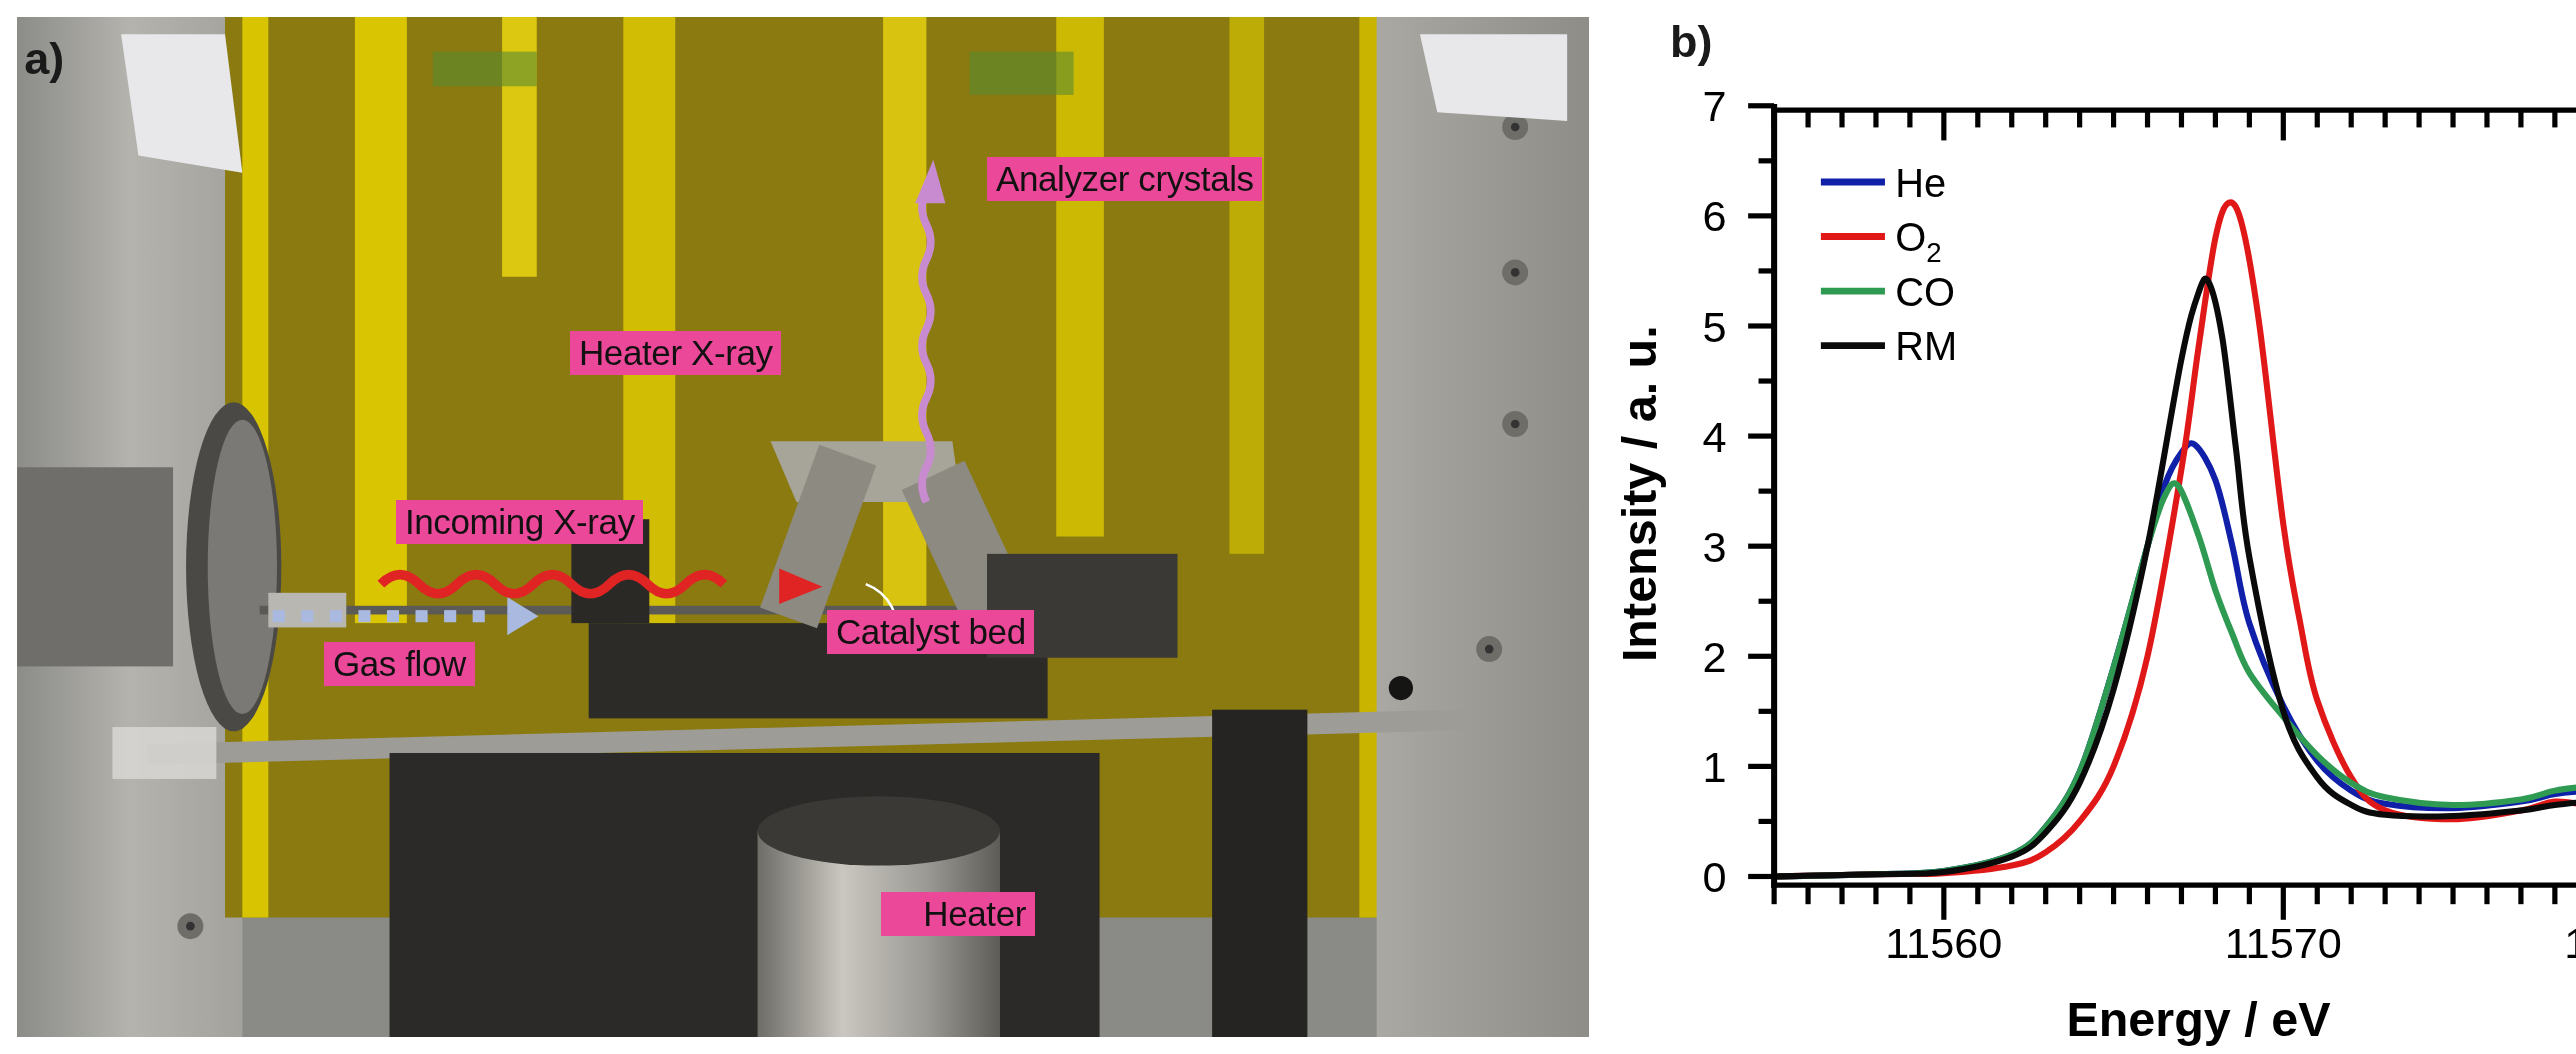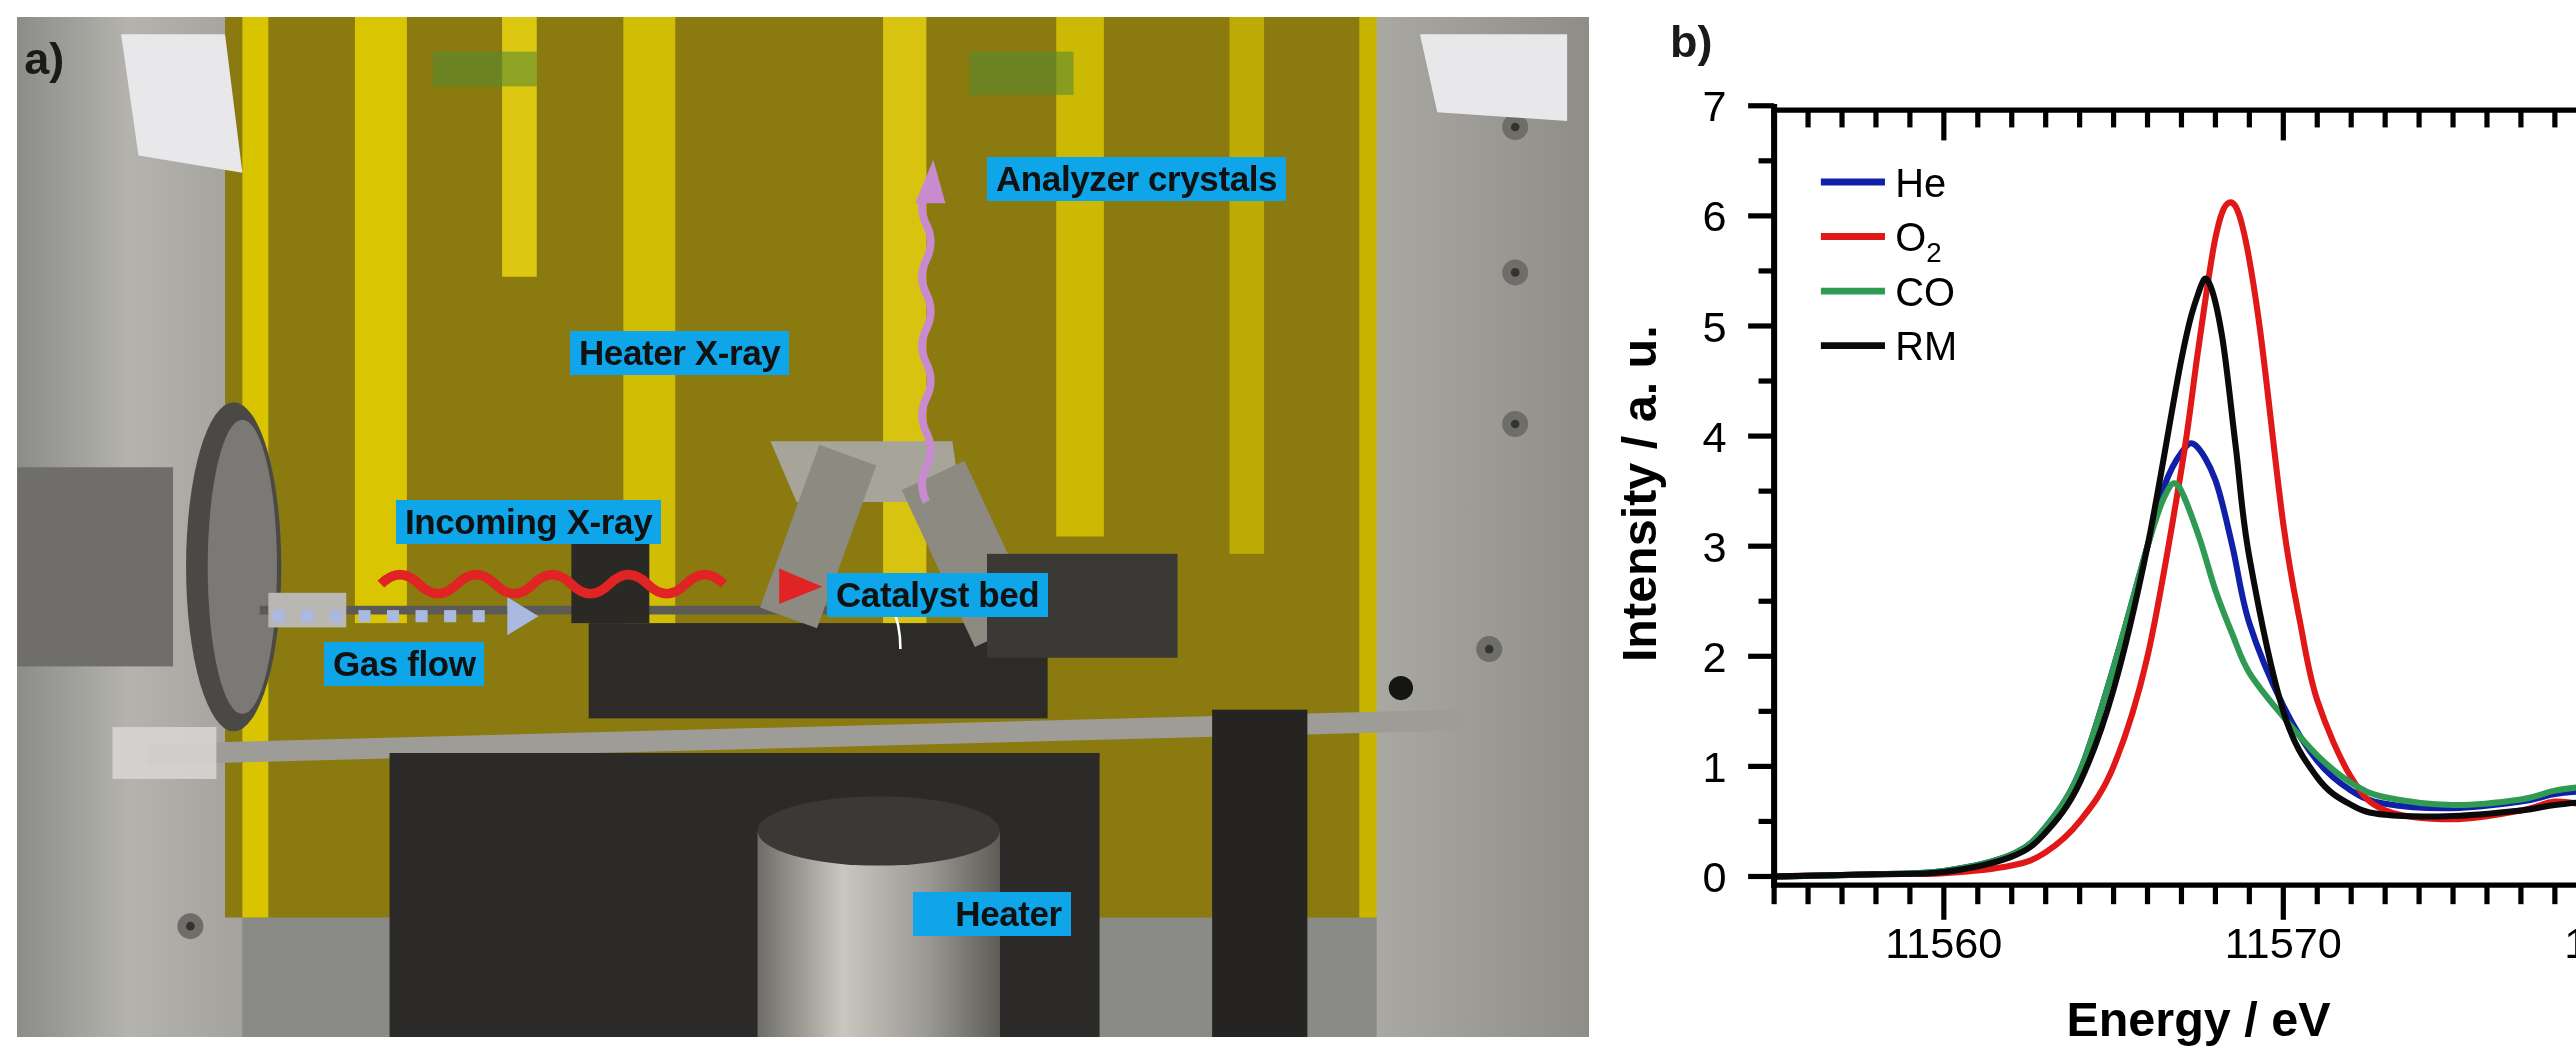--- a/index.html
+++ b/index.html
@@ -1,19 +1,19 @@
 <!DOCTYPE html>
 <html style="font-size:14px"><head>
 <meta charset="utf-8">
 <style>
   html,body{margin:0;padding:0;background:#ffffff;}
   body{width:2576px;height:1055px;position:relative;overflow:hidden;font-family:"Liberation Sans",sans-serif;}
   #panel-a{position:absolute;left:17.3px;top:17.3px;width:1572px;height:1020px;overflow:hidden;background:#8a8a86;}
   .photo-layer{position:absolute;}
-  .label-box{position:absolute;background:#0ea5e9;color:#111;font-weight:bold;font-size:35px;padding:1.7px 8.7px;line-height:40px;white-space:nowrap;letter-spacing:-0.4px;}
+  .label-box{position:absolute;background:#ec4899;color:#111;font-weight:normal;font-size:35px;padding:1.7px 8.7px;line-height:40px;white-space:nowrap;letter-spacing:-0.4px;}
   .panel-letter{position:absolute;font-weight:bold;font-size:45px;color:#1a1a1a;}
   #panel-b{position:absolute;left:1594px;top:0;width:982px;height:1055px;background:#fff;}
   svg text{font-family:"Liberation Sans",sans-serif;}
 </style>
 </head>
 <body>
 
 <div id="panel-a">
   <svg class="photo-layer" width="1572" height="1020" viewBox="0 0 1815 1178" style="left:0;top:0;">
     <defs>
@@ -106,23 +106,23 @@
         <rect x="526" y="685" width="14" height="14"></rect>
       <polygon points="566,670 602,692 566,714"></polygon>
     </g>
     <path d="M1020 730 q 0 -60 -40 -75" stroke="#ffffff" stroke-width="3" fill="none"></path>
   </svg>
 
   <div class="panel-letter" style="left:7px;top:15.6px;">a)</div>
   <div class="label-box" style="left:970px;top:140px;">Analyzer crystals</div>
   <div class="label-box" style="left:553px;top:314px;">Heater X-ray</div>
   <div class="label-box" style="left:379px;top:483px;">Incoming X-ray</div>
-  <div class="label-box" style="left:810px;top:556px;">Catalyst bed</div>
+  <div class="label-box" style="left:810px;top:593px;">Catalyst bed</div>
   <div class="label-box" style="left:307px;top:625px;">Gas flow</div>
-  <div class="label-box" style="left:896px;top:875px;padding-left:42px;">Heater</div>
+  <div class="label-box" style="left:864px;top:875px;padding-left:42px;">Heater</div>
 </div>
 
 <div id="panel-b">
   <div class="panel-letter" style="left:76px;top:15.6px;">b)</div>
   <svg id="chart" width="982" height="1055" viewBox="1840 0 1134 1218">
     <g id="plot-content">
         <path d="M2048 1012 C2067.6 1011.5761904761905 2132.9333333333334 1010.5166666666668 2165.6 1009.4571428571429 C2198.2666666666664 1008.3976190476191 2217.866666666667 1009.4571428571428 2244 1005.6428571428571 C2270.133333333333 1001.8285714285714 2302.8 995.047619047619 2322.4 986.5714285714286 C2342 978.0952380952381 2348.5333333333333 970.6785714285713 2361.6 954.7857142857142 C2374.6666666666665 938.8928571428571 2387.7333333333336 921.9404761904763 2400.8 891.2142857142858 C2413.866666666667 860.4880952380953 2426.9333333333334 813.8690476190476 2440 770.4285714285714 C2453.0666666666666 726.9880952380953 2469.3999999999996 665.5357142857144 2479.2 630.5714285714287 C2489 595.6071428571429 2492.266666666667 578.6547619047619 2498.8 560.6428571428571 C2505.3333333333335 542.6309523809523 2512.5200000000023 530.3404761904761 2518.4 522.5 C2524.279999999998 514.6595238095239 2527.5466666666525 508.3023809523811 2534.079999999986 513.6000000000001 C2540.613333333319 518.8976190476192 2550.413333333331 534.7904761904762 2557.6 554.2857142857142 C2564.7866666666687 573.7809523809523 2570.6666666666665 603.0238095238096 2577.2 630.5714285714287 C2583.733333333333 658.1190476190477 2587 688.8452380952381 2596.8 719.5714285714286 C2606.6000000000004 750.297619047619 2622.9333333333334 788.4404761904761 2636 814.9285714285714 C2649.0666666666666 841.4166666666667 2662.133333333333 862.1833333333334 2675.2 878.5 C2688.2666666666664 894.8166666666666 2701.3333333333335 904.5642857142857 2714.4 912.8285714285714 C2727.4666666666667 921.0928571428572 2734 924.6952380952381 2753.6 928.0857142857143 C2773.2 931.4761904761905 2805.866666666667 933.5952380952381 2832 933.1714285714286 C2858.133333333333 932.7476190476191 2890.8 928.297619047619 2910.4 925.5428571428571 C2930 922.7880952380951 2936.5333333333333 918.7619047619047 2949.6 916.6428571428571 C2962.6666666666665 914.5238095238095 2975.7333333333336 913.8880952380953 2988.8 912.8285714285714 C3001.866666666667 911.7690476190476 3021.4666666666667 910.7095238095237 3028 910.2857142857142" stroke="#1020a8" stroke-width="7" fill="none" stroke-linejoin="round"></path>
         <path d="M2048 1012 C2067.6 1011.5761904761905 2132.9333333333334 1010.0928571428572 2165.6 1009.4571428571429 C2198.2666666666664 1008.8214285714287 2217.866666666667 1009.8809523809524 2244 1008.1857142857143 C2270.133333333333 1006.4904761904762 2302.8 1003.3119047619048 2322.4 999.2857142857143 C2342 995.2595238095239 2348.5333333333333 992.504761904762 2361.6 984.0285714285715 C2374.6666666666665 975.552380952381 2387.7333333333336 964.9571428571429 2400.8 948.4285714285714 C2413.866666666667 931.9 2426.9333333333334 916.6428571428571 2440 884.8571428571429 C2453.0666666666666 853.0714285714287 2466.133333333333 814.9285714285716 2479.2 757.7142857142858 C2492.2666666666664 700.5 2508.6 600.9047619047619 2518.4 541.5714285714286 C2528.2000000000003 482.2380952380952 2531.4666666666667 446.21428571428567 2538 401.71428571428567 C2544.5333333333333 357.21428571428567 2551.720000000002 302.54285714285726 2557.6 274.57142857142867 C2563.4799999999977 246.6000000000001 2568.0533333333237 236.00476190476186 2573.2799999999856 233.88571428571424 C2578.5066666666476 231.76666666666662 2583.0799999999736 238.12380952380957 2588.9599999999714 261.8571428571429 C2594.839999999969 285.59047619047624 2600.7199999999666 319.0714285714285 2608.5599999999713 376.2857142857142 C2616.399999999976 433.49999999999994 2628.1599999999953 547.9285714285713 2636 605.1428571428571 C2643.8400000000047 662.3571428571429 2649.0666666666666 685.6666666666666 2655.6 719.5714285714286 C2662.133333333333 753.4761904761905 2665.3999999999996 778.9047619047619 2675.2 808.5714285714286 C2685 838.2380952380952 2701.3333333333335 876.3809523809524 2714.4 897.5714285714286 C2727.4666666666667 918.7619047619047 2734 927.6619047619047 2753.6 935.7142857142857 C2773.2 943.7666666666667 2805.866666666667 945.8857142857142 2832 945.8857142857142 C2858.133333333333 945.8857142857142 2890.8 939.1047619047619 2910.4 935.7142857142857 C2930 932.3238095238095 2936.5333333333333 926.6023809523808 2949.6 925.5428571428571 C2962.6666666666665 924.4833333333333 2975.7333333333336 928.7214285714285 2988.8 929.3571428571429 C3001.866666666667 929.9928571428572 3021.4666666666667 929.3571428571429 3028 929.3571428571429" stroke="#e01818" stroke-width="7" fill="none" stroke-linejoin="round"></path>
         <path d="M2048 1012 C2067.6 1011.5761904761905 2132.9333333333334 1010.5166666666668 2165.6 1009.4571428571429 C2198.2666666666664 1008.3976190476191 2217.866666666667 1009.4571428571428 2244 1005.6428571428571 C2270.133333333333 1001.8285714285714 2302.8 995.047619047619 2322.4 986.5714285714286 C2342 978.0952380952381 2348.5333333333333 970.6785714285713 2361.6 954.7857142857142 C2374.6666666666665 938.8928571428571 2387.7333333333336 921.9404761904763 2400.8 891.2142857142858 C2413.866666666667 860.4880952380953 2426.9333333333334 813.8690476190476 2440 770.4285714285714 C2453.0666666666666 726.9880952380953 2469.3999999999996 663.4166666666667 2479.2 630.5714285714287 C2489 597.7261904761906 2492.9200000000023 585.0119047619048 2498.8 573.3571428571429 C2504.679999999998 561.702380952381 2507.9466666666526 553.2261904761905 2514.479999999986 560.6428571428571 C2521.013333333319 568.0595238095237 2530.813333333331 597.7261904761905 2538 617.8571428571429 C2545.186666666669 637.9880952380953 2551.0666666666666 662.3571428571429 2557.6 681.4285714285714 C2564.133333333333 700.5 2570.6666666666665 716.3928571428571 2577.2 732.2857142857142 C2583.733333333333 748.1785714285713 2587 760.8928571428571 2596.8 776.7857142857142 C2606.6000000000004 792.6785714285713 2622.9333333333334 811.75 2636 827.6428571428571 C2649.0666666666666 843.5357142857142 2662.133333333333 859.4285714285713 2675.2 872.1428571428571 C2688.2666666666664 884.8571428571429 2701.3333333333335 895.8761904761905 2714.4 903.9285714285714 C2727.4666666666667 911.9809523809524 2734 916.2190476190476 2753.6 920.4571428571428 C2773.2 924.695238095238 2805.866666666667 928.9333333333334 2832 929.3571428571429 C2858.133333333333 929.7809523809524 2890.8 925.754761904762 2910.4 923 C2930 920.245238095238 2936.5333333333333 915.3714285714286 2949.6 912.8285714285714 C2962.6666666666665 910.2857142857142 2975.7333333333336 909.2261904761905 2988.8 907.7428571428571 C3001.866666666667 906.2595238095238 3021.4666666666667 904.5642857142857 3028 903.9285714285714" stroke="#2e9a52" stroke-width="7" fill="none" stroke-linejoin="round"></path>
         <path d="M2048 1012 C2067.6 1011.5761904761905 2132.9333333333334 1010.304761904762 2165.6 1009.4571428571429 C2198.2666666666664 1008.6095238095238 2217.866666666667 1010.3047619047619 2244 1006.9142857142857 C2270.133333333333 1003.5238095238095 2302.8 996.7428571428572 2322.4 989.1142857142858 C2342 981.4857142857143 2348.5333333333333 975.3404761904761 2361.6 961.1428571428571 C2374.6666666666665 946.9452380952381 2387.7333333333336 931.4761904761905 2400.8 903.9285714285714 C2413.866666666667 876.3809523809524 2426.9333333333334 841.4166666666667 2440 795.8571428571429 C2453.0666666666666 750.297619047619 2466.133333333333 694.1428571428572 2479.2 630.5714285714287 C2492.2666666666664 567.0000000000001 2508.6 463.1666666666666 2518.4 414.42857142857133 C2528.2000000000003 365.6904761904761 2532.773333333338 352.9761904761904 2538 338.1428571428571 C2543.226666666662 323.3095238095238 2545.1866666666333 316.95238095238096 2549.7599999999716 325.42857142857144 C2554.33333333331 333.9047619047619 2560.213333333355 357.2142857142856 2565.4400000000287 388.9999999999999 C2570.6666666667024 420.78571428571416 2575.8933333333525 473.7619047619047 2581.1200000000144 516.1428571428571 C2586.3466666666764 558.5238095238095 2587.653333333336 592.4285714285714 2596.8 643.2857142857143 C2605.9466666666644 694.1428571428572 2622.9333333333334 778.9047619047619 2636 821.2857142857143 C2649.0666666666666 863.6666666666667 2662.133333333333 879.5595238095239 2675.2 897.5714285714286 C2688.2666666666664 915.5833333333333 2701.3333333333335 922.152380952381 2714.4 929.3571428571429 C2727.4666666666667 936.5619047619048 2734 938.6809523809524 2753.6 940.8 C2773.2 942.9190476190475 2805.866666666667 942.9190476190477 2832 942.0714285714286 C2858.133333333333 941.2238095238095 2890.8 937.8333333333333 2910.4 935.7142857142857 C2930 933.5952380952381 2936.5333333333333 931.052380952381 2949.6 929.3571428571429 C2962.6666666666665 927.6619047619048 2975.7333333333336 926.6023809523809 2988.8 925.5428571428571 C3001.866666666667 924.4833333333332 3021.4666666666667 923.4238095238095 3028 923" stroke="#0a0a0a" stroke-width="7" fill="none" stroke-linejoin="round"></path>

